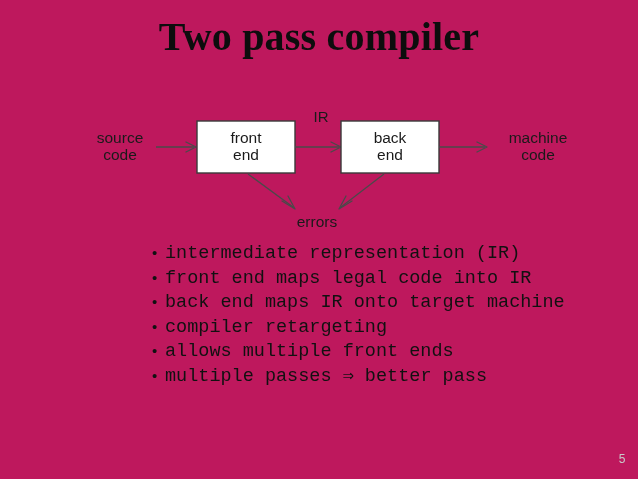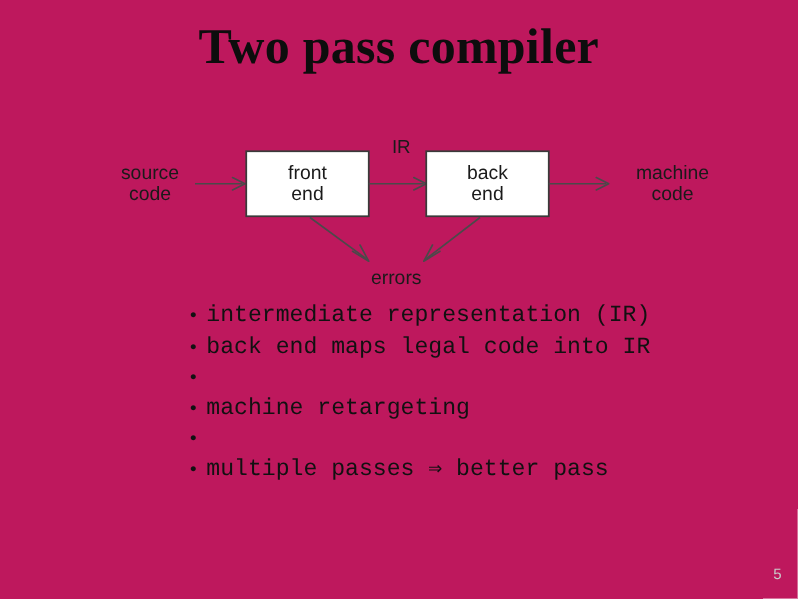--- a/index.html
+++ b/index.html
@@ -168,34 +168,36 @@
 
   <div id="bullets">
 
     <div class="bullet-row">
       <span class="bullet-dot">•</span>
       <span class="bullet-text">intermediate representation (IR)</span>
     </div>
 
     <div class="bullet-row">
       <span class="bullet-dot">•</span>
-      <span class="bullet-text">back end maps legal code into IR</span>
-    </div>
-
-    <div class="bullet-row">
-      <span class="bullet-dot">•</span>
-    </div>
-
-    <div class="bullet-row">
-      <span class="bullet-dot">•</span>
-      <span class="bullet-text">machine retargeting</span>
-    </div>
-
-    <div class="bullet-row">
-      <span class="bullet-dot">•</span>
+      <span class="bullet-text">front end maps legal code into IR</span>
+    </div>
+
+    <div class="bullet-row">
+      <span class="bullet-dot">•</span>
+      <span class="bullet-text">back end maps IR onto target machine</span>
+    </div>
+
+    <div class="bullet-row">
+      <span class="bullet-dot">•</span>
+      <span class="bullet-text">compiler retargeting</span>
+    </div>
+
+    <div class="bullet-row">
+      <span class="bullet-dot">•</span>
+      <span class="bullet-text">allows multiple front ends</span>
     </div>
 
     <div class="bullet-row">
       <span class="bullet-dot">•</span>
       <span class="bullet-text">multiple passes ⇒ better pass</span>
     </div>
 
   </div>
 
   <div id="page-number">5</div>

